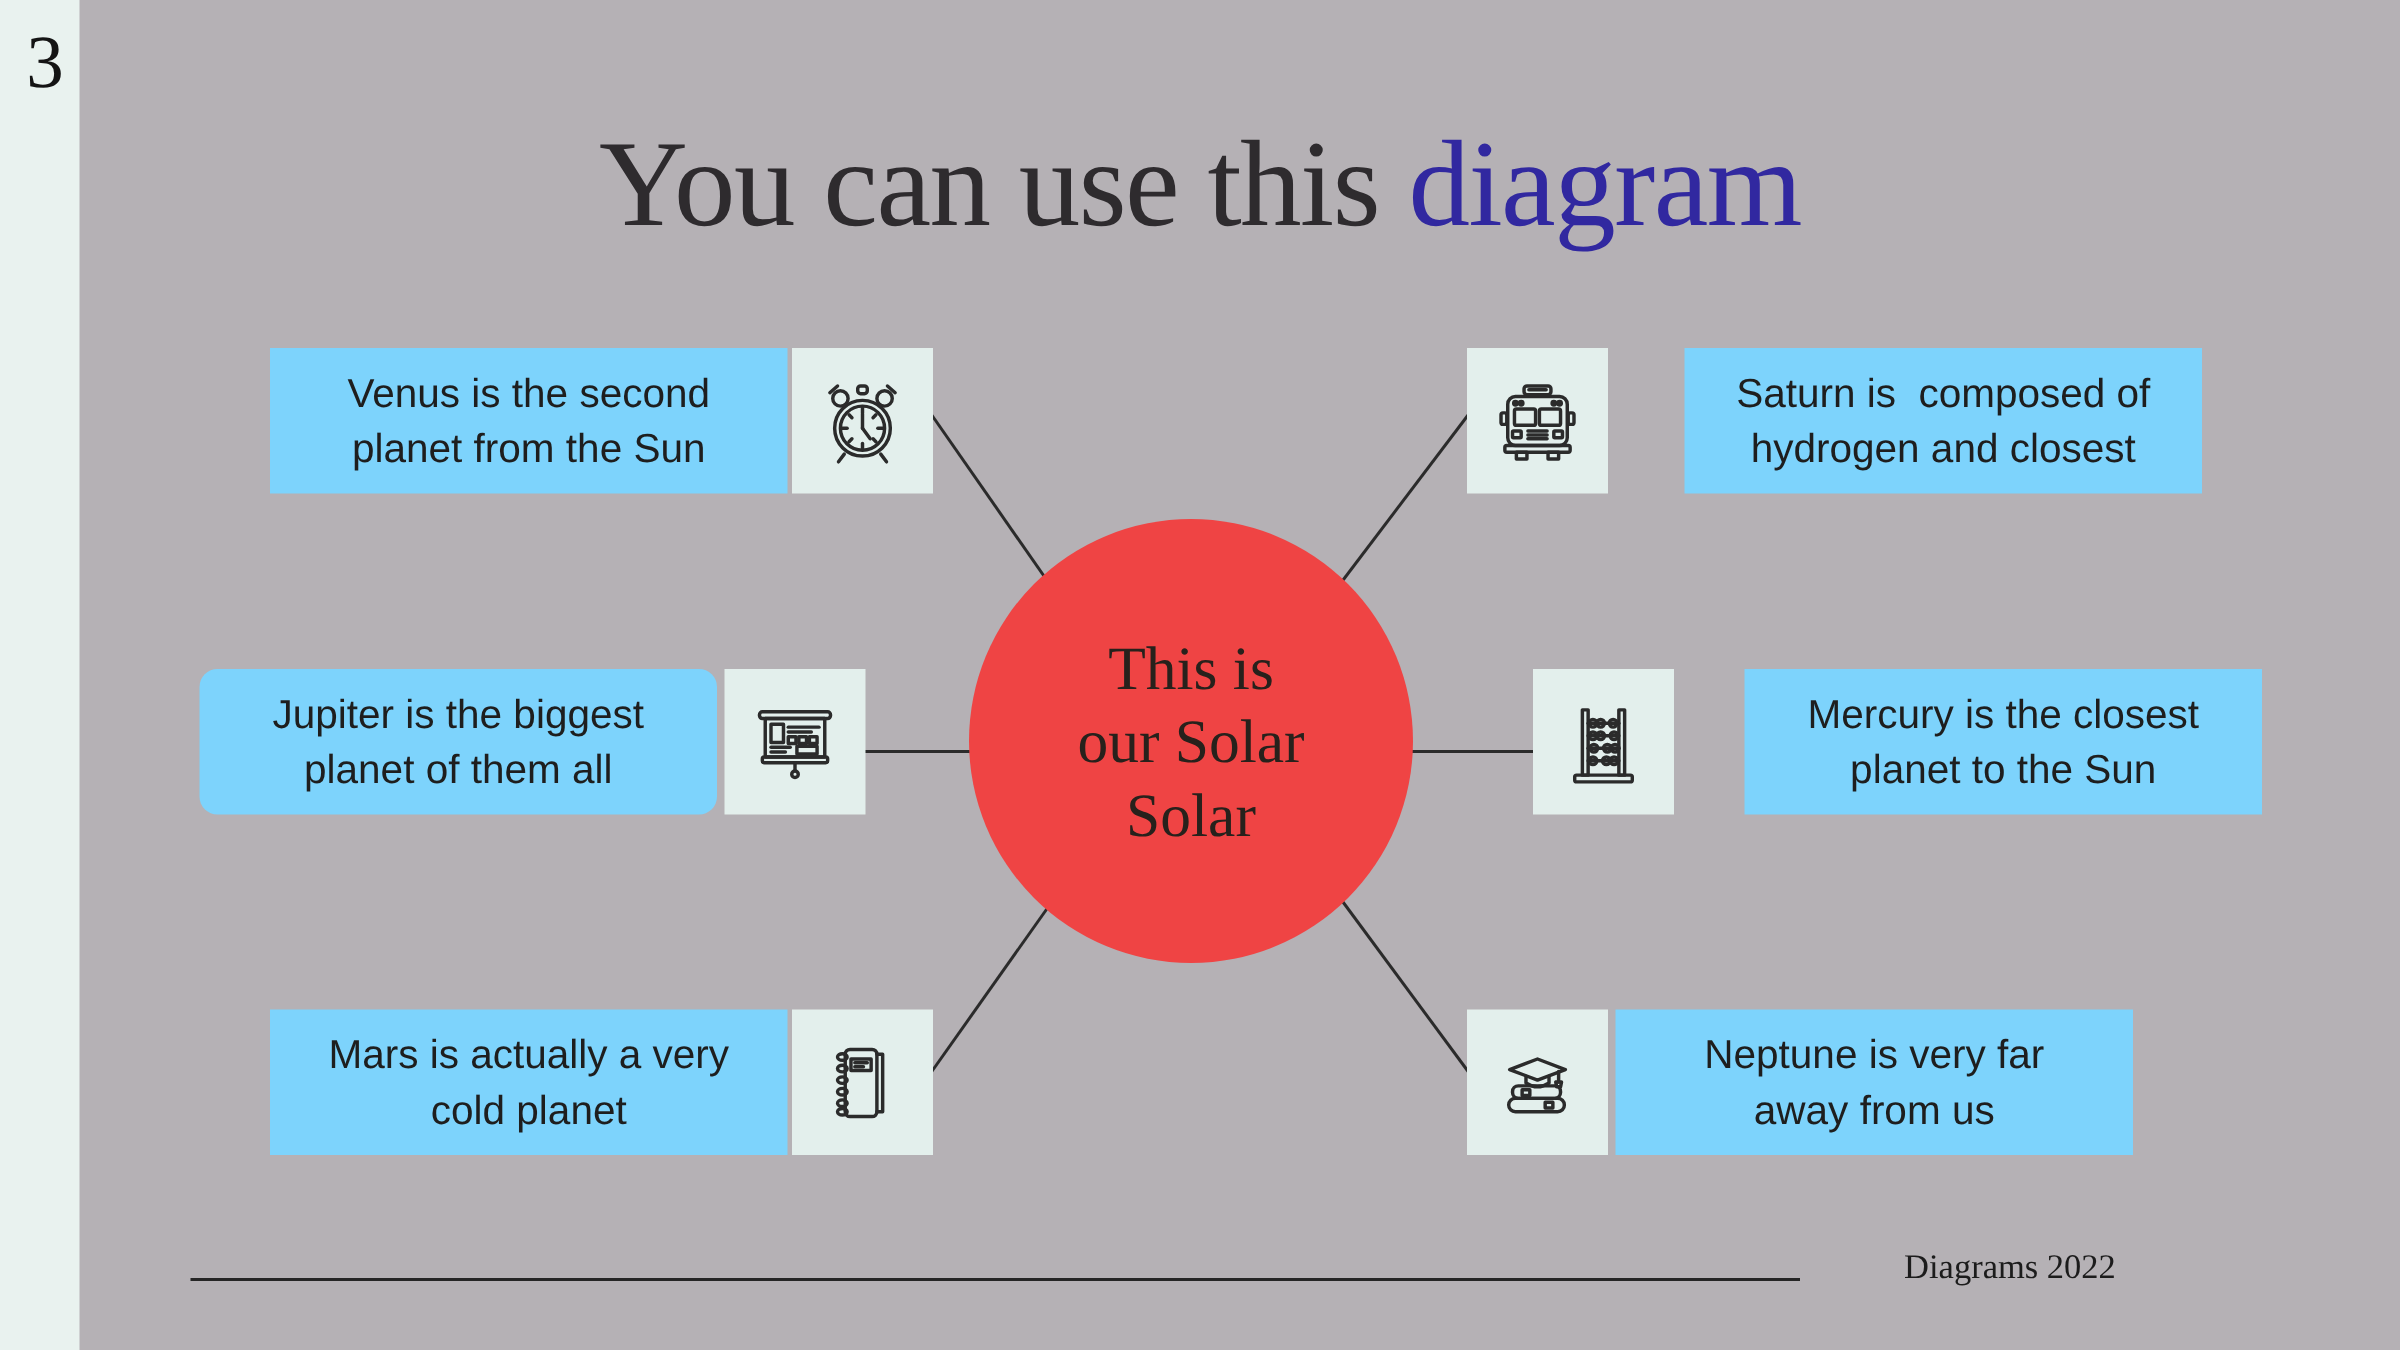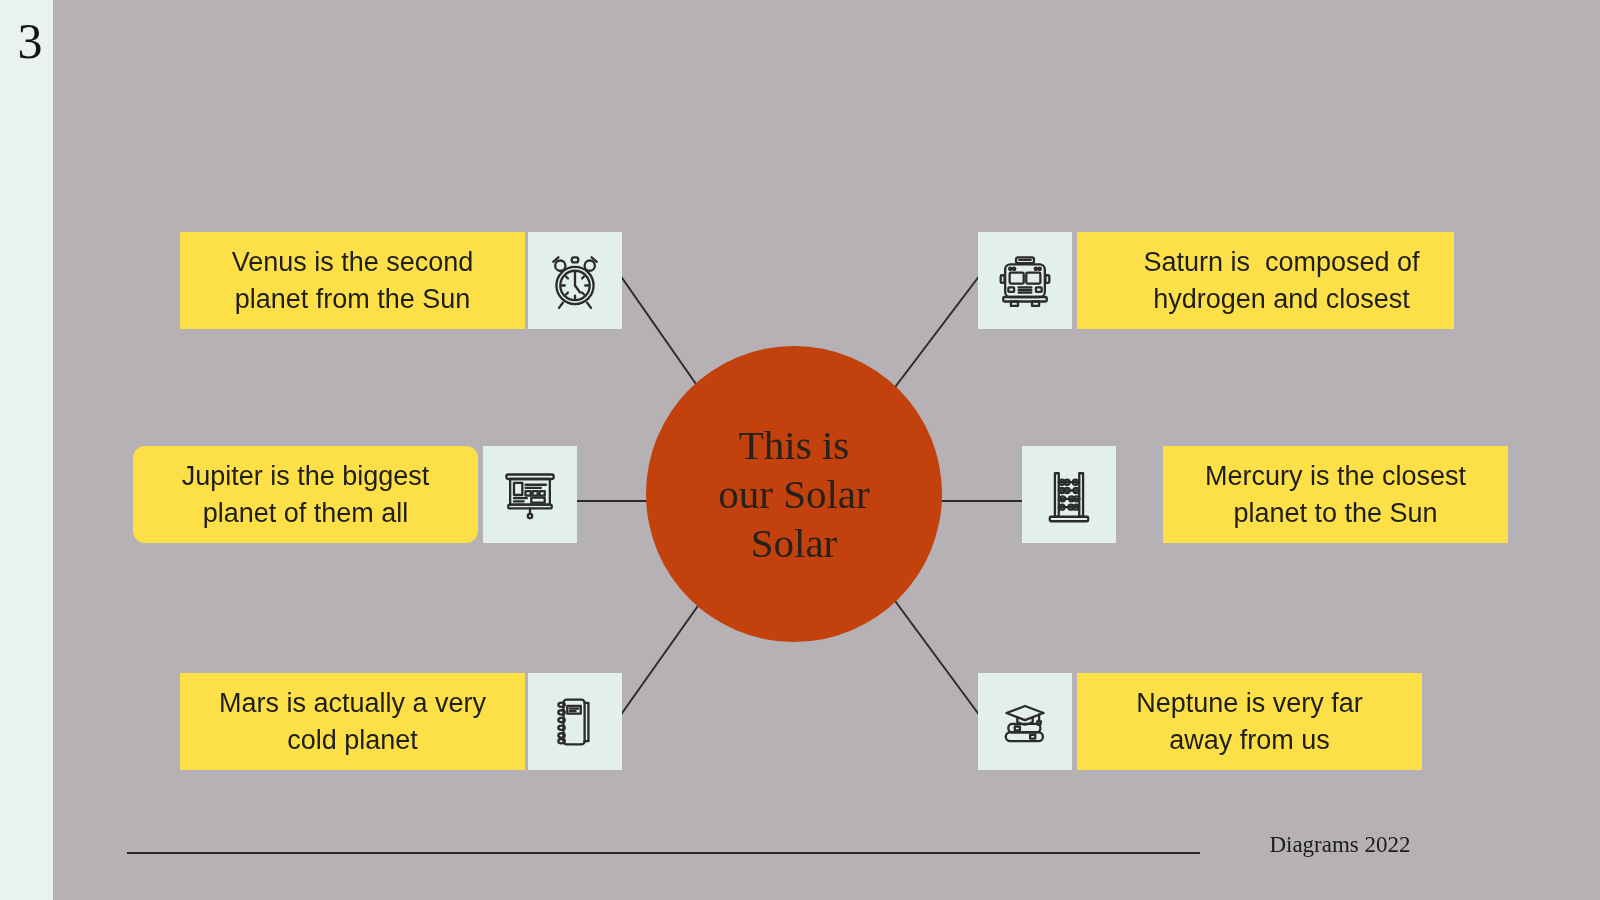--- a/index.html
+++ b/index.html
@@ -14,37 +14,37 @@
   }
   .title{
     position:absolute;left:40px;top:76px;width:1520px;margin:0;text-align:center;
     font-family:"Liberation Serif",serif;font-weight:normal;font-size:82px;
     letter-spacing:-1px;color:#2e2b2e;white-space:nowrap;
   }
   .title-accent{color:#3128a0;}
   .connectors{position:absolute;left:0;top:0;width:1600px;height:900px;}
   .hub{
     position:absolute;left:646px;top:346px;width:296px;height:296px;border-radius:50%;
-    background:#c2410c;display:flex;flex-direction:column;align-items:center;justify-content:center;
+    background:#ef4444;display:flex;flex-direction:column;align-items:center;justify-content:center;
     font-family:"Liberation Serif",serif;font-size:41px;line-height:49px;color:#27211c;text-align:center;
   }
   .text-box{
-    position:absolute;height:97px;width:345px;background:#fde047;
+    position:absolute;height:97px;width:345px;background:#7dd3fc;
     display:flex;flex-direction:column;align-items:center;justify-content:center;
     font-size:27px;line-height:37px;color:#1e1e1e;text-align:center;
   }
   .text-box .line{white-space:pre-wrap;}
   .icon-box{
     position:absolute;height:97px;width:94px;background:#e3efec;
     display:flex;align-items:center;justify-content:center;
   }
   .icon-box svg{width:64px;height:64px;}
   
   .venus-text{left:180px;top:232px;}      .venus-icon{left:528px;top:232px;}
-  .saturn-icon{left:978px;top:232px;}     .saturn-text{left:1077px;top:232px;padding-left:32px;}
+  .saturn-icon{left:978px;top:232px;}     .saturn-text{left:1123px;top:232px;}
   
   .jupiter-text{left:133px;top:446px;border-radius:12px;}    .jupiter-icon{left:483px;top:446px;}
   .mercury-icon{left:1022px;top:446px;}   .mercury-text{left:1163px;top:446px;}
   
   .mars-text{left:180px;top:673px;}       .mars-icon{left:528px;top:673px;}
   .neptune-icon{left:978px;top:673px;}    .neptune-text{left:1077px;top:673px;}
   .footer-rule{position:absolute;left:127px;top:852px;width:1073px;height:2px;background:#252525;}
   .footer-credit{
     position:absolute;left:1200px;top:832px;width:280px;text-align:center;
     font-family:"Liberation Serif",serif;font-size:23px;color:#1c1c1c;
@@ -52,20 +52,21 @@
   .ico{stroke:#2b2b2b;stroke-width:3.6;fill:none;stroke-linecap:round;stroke-linejoin:round;}
 </style>
 </head>
 <body>
 
 <div class="slide">
 
   <div class="side-strip"></div>
   <div class="page-number">3</div>
 
+  <h1 class="title"><span>You can use this </span><span class="title-accent">diagram</span></h1>
 
   <svg class="connectors" viewBox="0 0 1600 900">
     <line x1="620" y1="275" x2="712" y2="407" stroke="#2b2b2b" stroke-width="2"></line>
     <line x1="980" y1="275" x2="880" y2="407" stroke="#2b2b2b" stroke-width="2"></line>
     <line x1="570" y1="501" x2="660" y2="501" stroke="#2b2b2b" stroke-width="2"></line>
     <line x1="930" y1="501" x2="1030" y2="501" stroke="#2b2b2b" stroke-width="2"></line>
     <line x1="620" y1="716" x2="712" y2="586" stroke="#2b2b2b" stroke-width="2"></line>
     <line x1="980" y1="716" x2="884" y2="586" stroke="#2b2b2b" stroke-width="2"></line>
   </svg>
 

